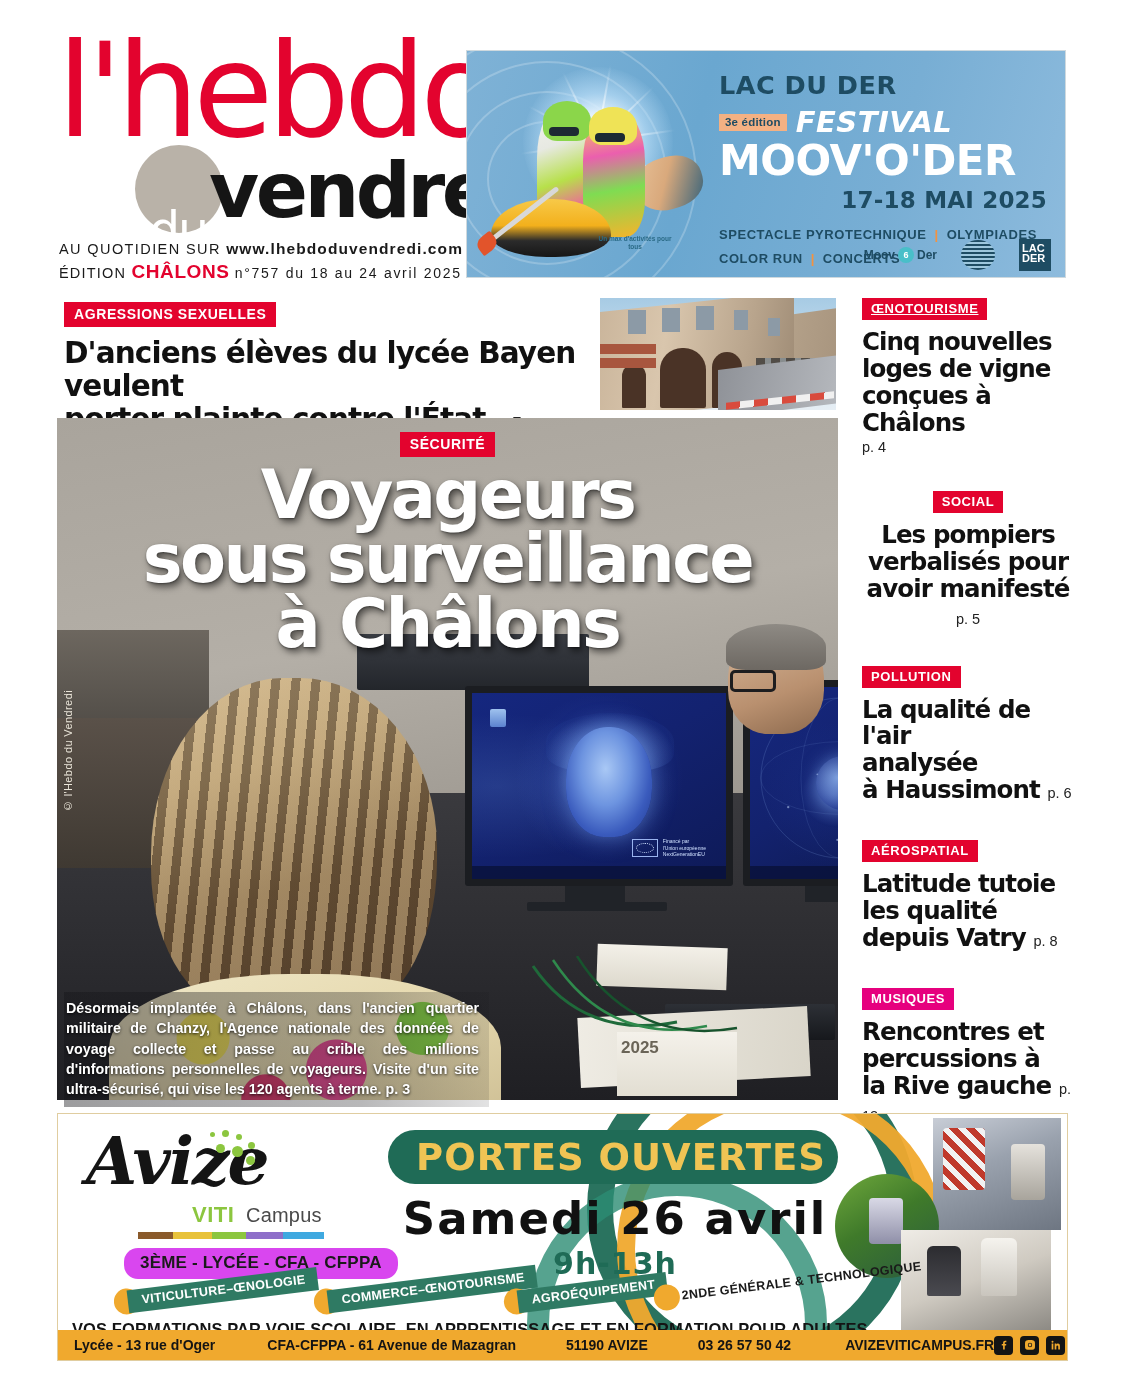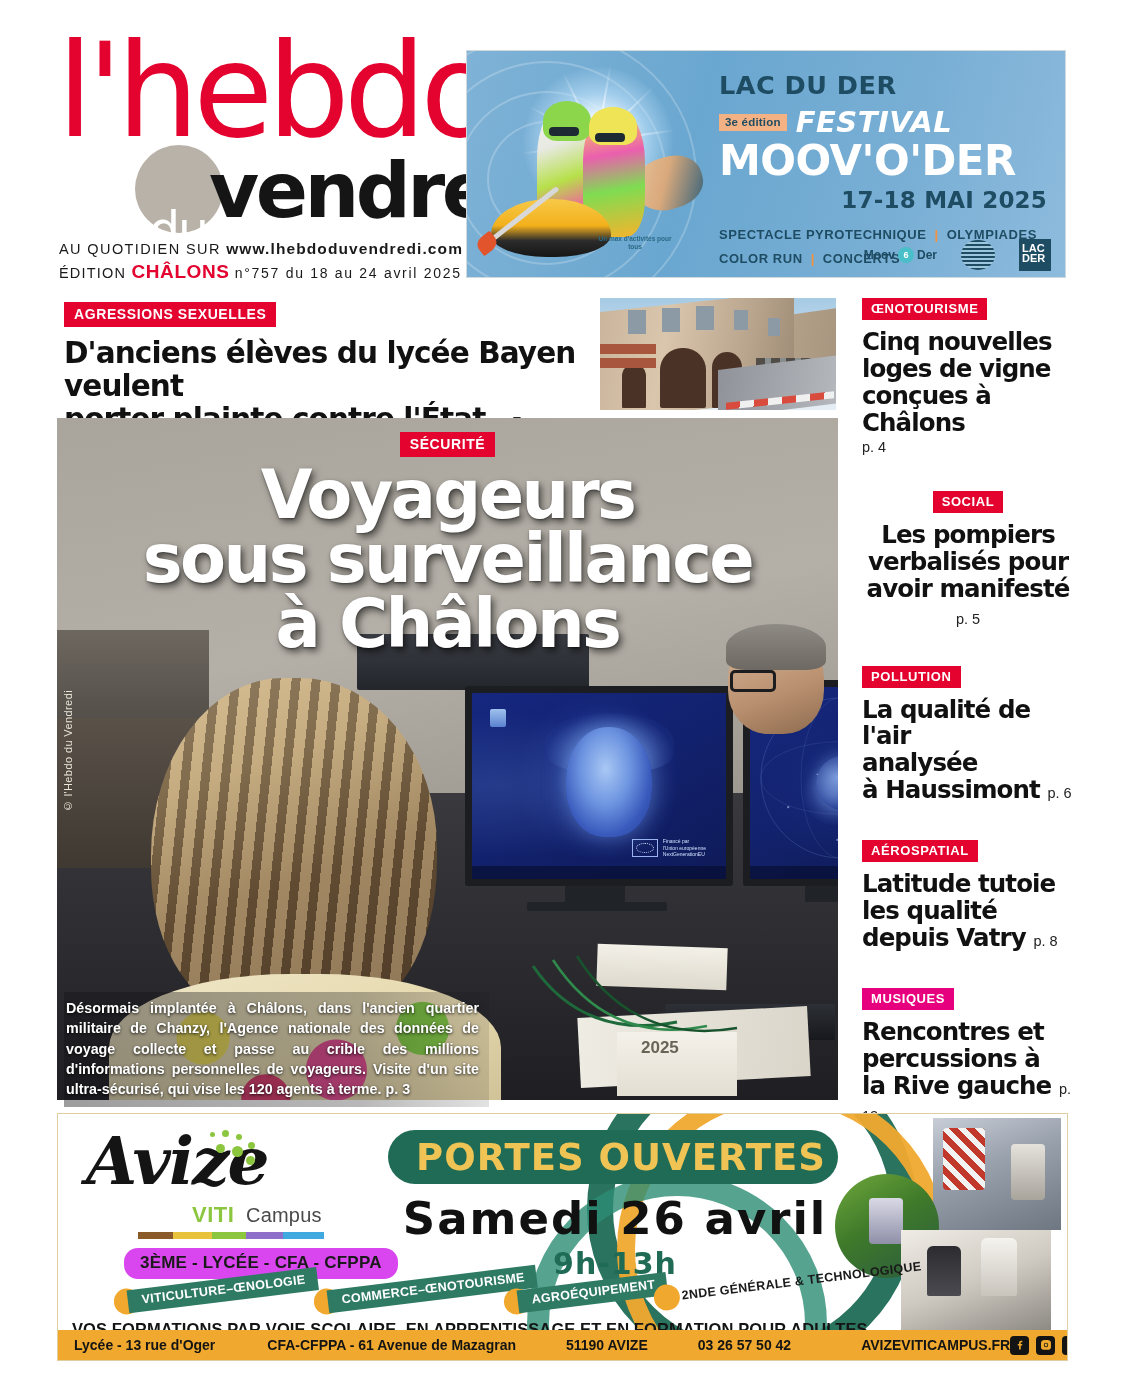--- a/index.html
+++ b/index.html
@@ -291,21 +291,21 @@
   .equip { position:absolute; left: 608px; bottom: 60px; width: 170px; height: 36px;
            background: linear-gradient(#2d3036,#16181c); border-radius: 2px; }
   .equip::after { content:""; position:absolute; left:8px; top:12px; width:56px; height:6px;
            background:#585c62; border-radius:2px; }
   .papers { position:absolute; left: 522px; bottom: 18px; width: 230px; height: 70px;
             background: linear-gradient(100deg,#efece4,#d9d5c9); transform: rotate(-3deg); }
   .paper2 { position:absolute; left: 540px; bottom: 112px; width: 130px; height: 42px;
             background: linear-gradient(#f3f0e8,#ddd9cd); transform: rotate(2deg); }
   .cal { position:absolute; left: 560px; bottom: 4px; width: 120px; height: 64px;
          background: linear-gradient(#f4f1ea,#e2ded2); }
-  .cal-txt { position:absolute; left: 24px; top: 6px; font-size: 17px; font-weight: 700; color:#6a6457; }
+  .cal-txt { position:absolute; left: 4px; top: 6px; font-size: 17px; font-weight: 700; color:#6a6457; }
   .credit-holder {
     position: absolute; left: 62px; top: 690px; height: 180px; width: 18px;
   }
 
   
   .main-head { position: absolute; left: 57px; top: 432px; width: 781px; text-align: center; }
   .main-head .badge { box-shadow: none; }
   .main-title {
     font-family: "DejaVu Sans", sans-serif;
     color: #ffffff; font-weight: 700; font-size: 67px; line-height: .96;
@@ -640,21 +640,21 @@
       <span>sous surveillance</span><br>
       <span>à Châlons</span>
     </div>
   </div>
 
   <div class="caption">Désormais implantée à Châlons, dans l'ancien quartier militaire de Chanzy, l'Agence nationale des données de voyage collecte et passe au crible des millions d'informations personnelles de voyageurs. Visite d'un site ultra-sécurisé, qui vise les 120 agents à terme. p. 3</div>
 
   <div class="rail">
 
     <div class="rail-item">
-      <span class="badge sm" style="background: rgb(227, 3, 46);">Œnotourisme</span>
+      <span class="badge sm" style="background: rgb(227, 3, 46); text-decoration: underline;">Œnotourisme</span>
       <div class="rail-hl">
         <span>Cinq nouvelles</span><br>
         <span>loges de vigne</span><br>
         <span>conçues à Châlons</span>
       </div>
       <div class="rail-pg-below">p. 4</div>
     </div>
 
     <div class="rail-item" style="margin-top:36px;text-align:center;">
       <span class="badge sm" style="background: rgb(227, 3, 46);">Social</span>
@@ -751,21 +751,21 @@
       </div>
     </div>
 
     <div class="ab-slogan">VOS FORMATIONS PAR VOIE SCOLAIRE, EN APPRENTISSAGE ET EN FORMATION POUR ADULTES</div>
 
     <div class="ab-footer">
       <span class="ab-f-item" style="margin-left:16px;">Lycée - 13 rue d'Oger</span>
       <span class="ab-f-item" style="margin-left:52px;">CFA-CFPPA - 61 Avenue de Mazagran</span>
       <span class="ab-f-item" style="margin-left:50px;">51190 AVIZE</span>
       <span class="ab-f-item" style="margin-left:50px;">03 26 57 50 42</span>
-      <span class="ab-f-item" style="margin-left:70px;">AVIZEVITICAMPUS.FR</span>
+      <span class="ab-f-item" style="margin-left:54px;">AVIZEVITICAMPUS.FR</span>
       <span class="ab-social">
         <span class="ab-sq">
           <svg viewBox="0 0 24 24">
               <path d="M13.5 21v-8h2.7l.4-3.1h-3.1V7.9c0-.9.25-1.5 1.55-1.5h1.65V3.6c-.3-.04-1.3-.13-2.45-.13-2.4 0-4.05 1.47-4.05 4.18V9.9H7.5V13h2.7v8z"></path>
             </svg>
         </span>
         <span class="ab-sq">
           <svg viewBox="0 0 24 24">
               <path d="M12 2.2c3.2 0 3.6 0 4.9.07 3.3.15 4.8 1.7 5 5 .06 1.3.07 1.6.07 4.7s0 3.5-.07 4.7c-.2 3.3-1.7 4.9-5 5-1.3.07-1.7.07-4.9.07s-3.6 0-4.9-.07c-3.3-.15-4.8-1.7-5-5C2.07 15.5 2.06 15.1 2.06 12s0-3.5.07-4.7c.2-3.3 1.7-4.9 5-5C8.4 2.2 8.8 2.2 12 2.2zm0 5.4a4.4 4.4 0 100 8.8 4.4 4.4 0 000-8.8zm0 7.2a2.8 2.8 0 110-5.6 2.8 2.8 0 010 5.6zm5.6-7.4a1 1 0 11-2.1 0 1 1 0 012.1 0z"></path>
             </svg>

